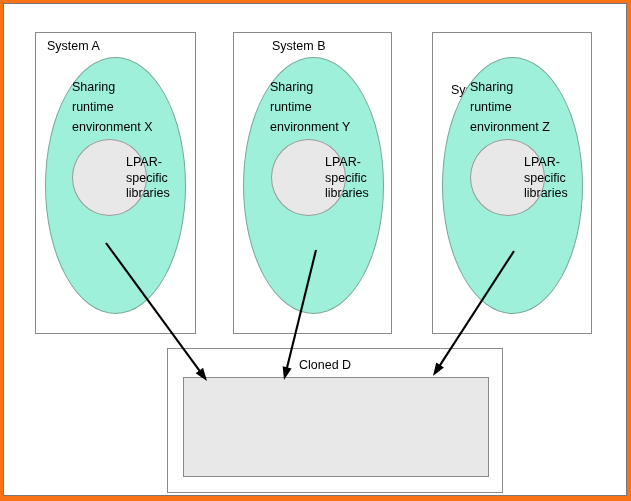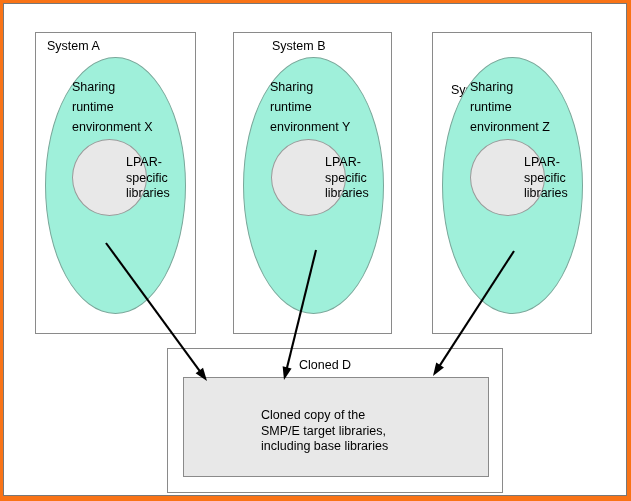--- a/index.html
+++ b/index.html
@@ -160,23 +160,20 @@
 runtime
 environment Z</div>
   <div class="circle" id="circle-c" style="background: radial-gradient(rgba(140, 140, 140, 0.38) 0.6px, transparent 0.7px) 0% 0% / 4px 4px rgb(232, 232, 232); border-color: rgb(154, 154, 154);"></div>
   <div class="lpar-text" id="lpar-text-c">LPAR-
 specific
 libraries</div>
 
   <div class="system-box" id="system-d-box" style="border-color: rgb(138, 138, 138);"></div>
   <div class="system-label" id="system-d-label">Cloned D</div>
   <div id="cloned-box" style="background: radial-gradient(rgba(140, 140, 140, 0.38) 0.6px, transparent 0.7px) 0% 0% / 4px 4px rgb(232, 232, 232); border-color: rgb(138, 138, 138);"></div>
-  <div id="cloned-text">Cloned copy of the
-SMP/E target libraries,
-including base libraries</div>
 
   <svg id="arrow-layer" viewBox="0 0 631 501" xmlns="http://www.w3.org/2000/svg">
       <g>
         <line x1="106" y1="243" x2="201.09397119297174" y2="372.9303764814861" stroke="#000000" stroke-width="2.1" stroke-linecap="butt"></line>
         <polygon points="207,381 195.61013573234686,373.226262677165 203.03418936937965,367.79271617469897" fill="#000000"></polygon>
       </g>
       <g>
         <line x1="316" y1="250" x2="286.39019047122406" y2="370.28985121065233" stroke="#000000" stroke-width="2.1" stroke-linecap="butt"></line>
         <polygon points="284,380 282.64057916949133,366.277318957085 291.5739160556912,368.4762941906111" fill="#000000"></polygon>
       </g>

